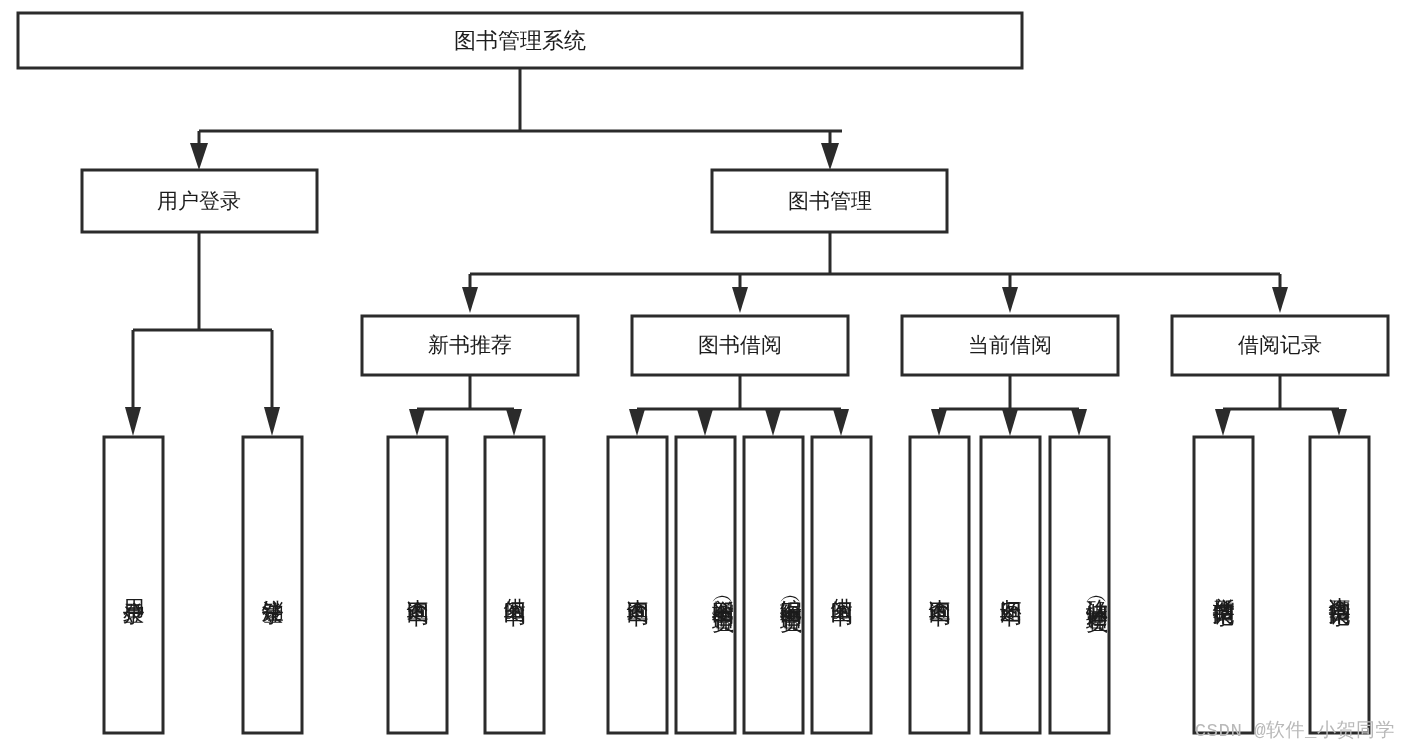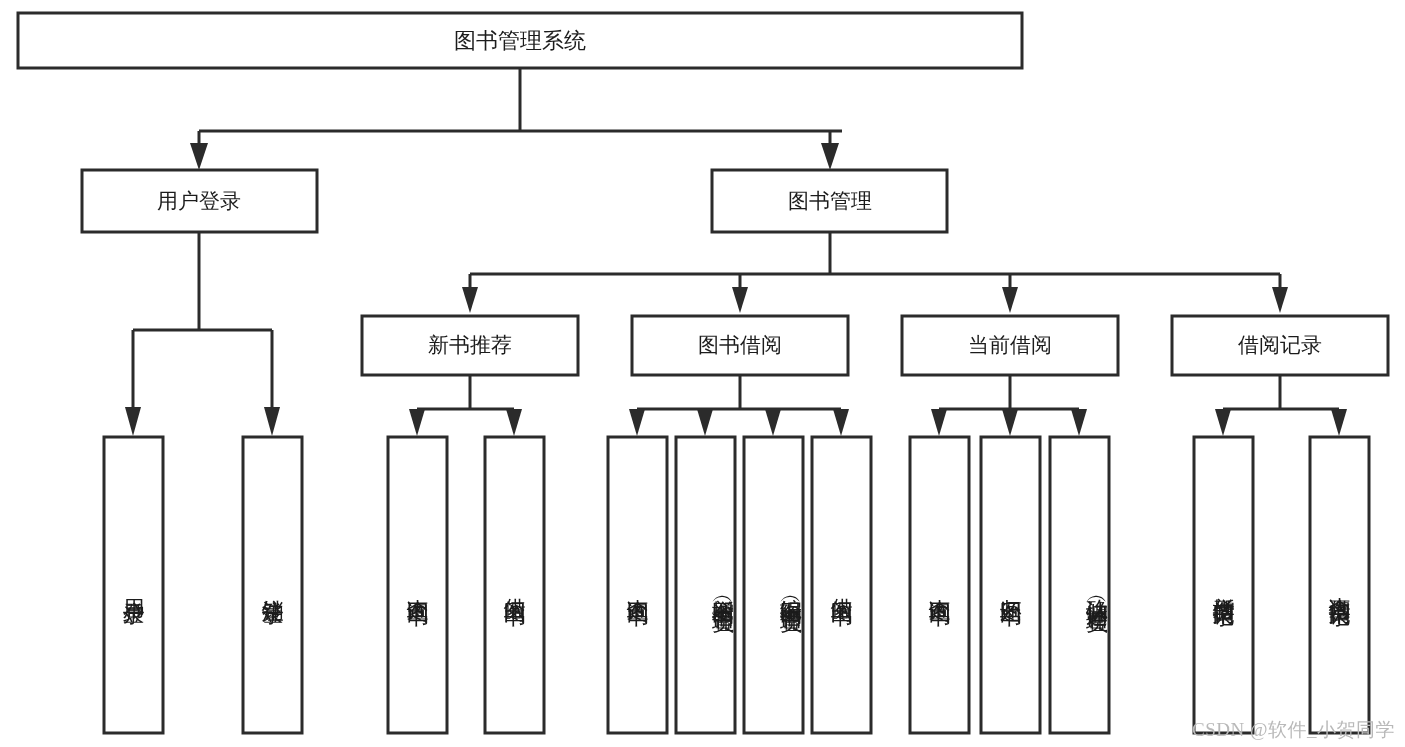--- a/index.html
+++ b/index.html
@@ -67,21 +67,21 @@
     align-items: center;
     justify-content: center;
     text-align: center;
     white-space: nowrap;
     pointer-events: none;
   }
   .watermark {
     position: absolute;
     right: 10px;
     bottom: 4px;
-    font-family: Liberation Serif, serif;
+    font-family: Liberation Mono, monospace;
     font-size: 19px;
     color: #b9b9b9;
     white-space: nowrap;
     letter-spacing: 0.5px;
   }
 </style>
 </head>
 <body>
 
 <div id="diagram-root">

